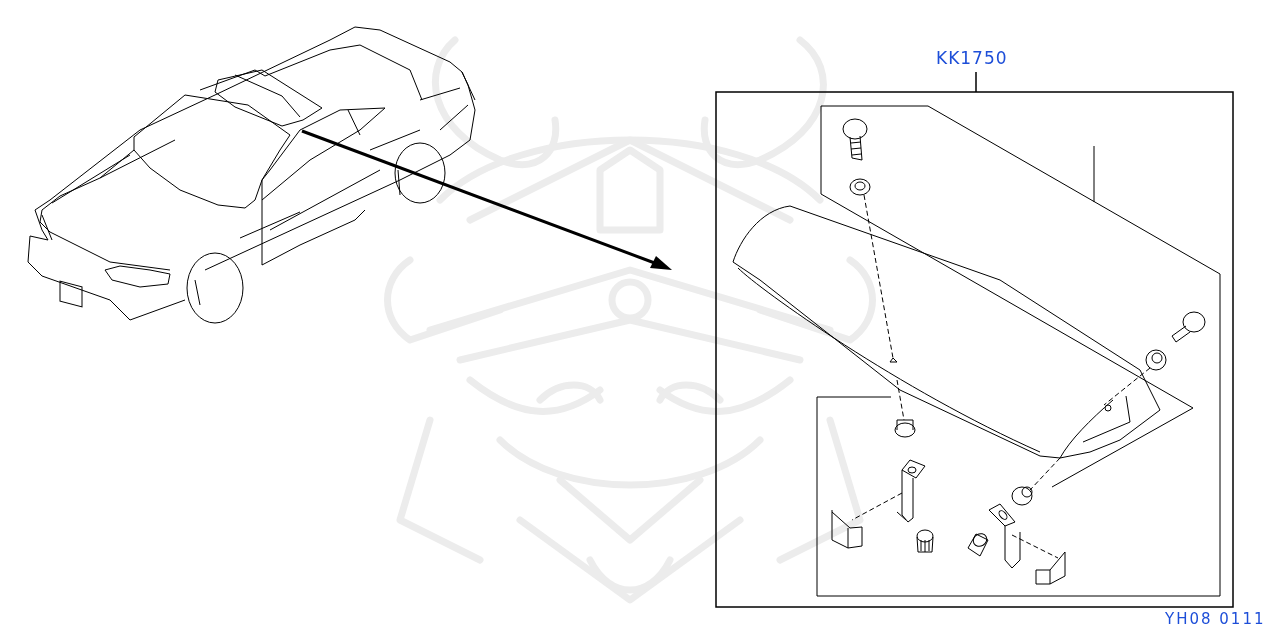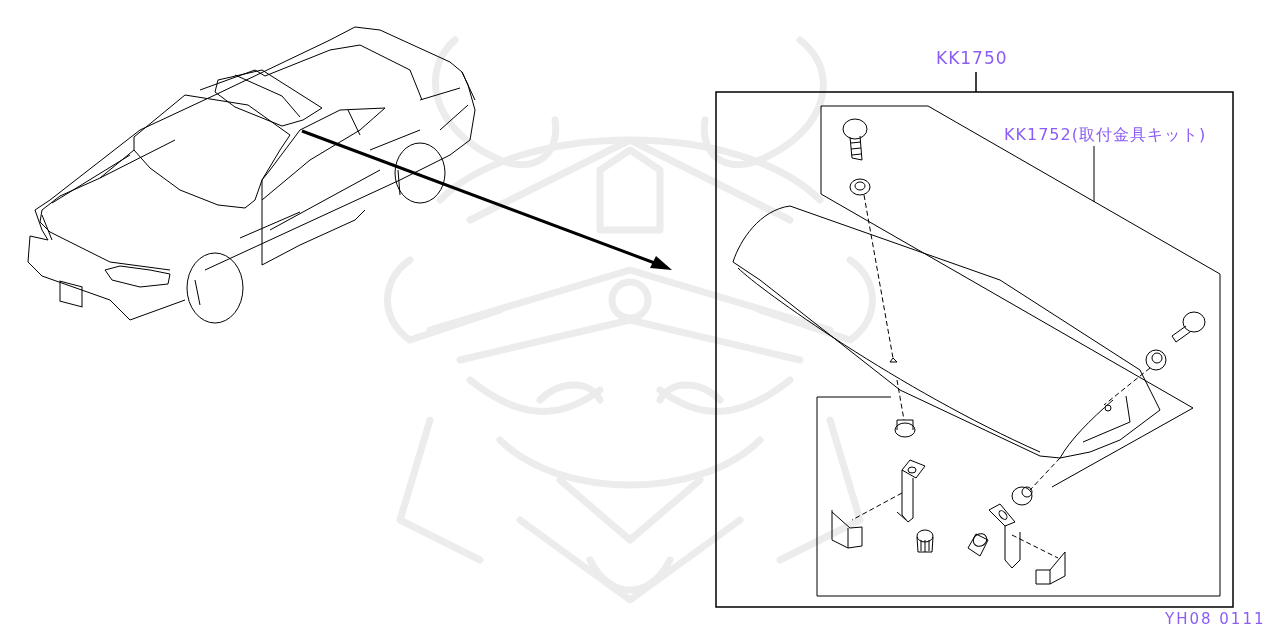--- a/index.html
+++ b/index.html
@@ -1,19 +1,19 @@
 <!DOCTYPE html>
 <html><head>
   <meta charset="utf-8">
   <style>
     html, body { margin: 0; padding: 0; background: #ffffff; }
     body { width: 1280px; height: 633px; position: relative; overflow: hidden;
            font-family: "DejaVu Sans Mono", "Liberation Mono", monospace; }
     .canvas { position: absolute; left: 0; top: 0; width: 1280px; height: 633px; }
-    .label { position: absolute; color: #8b5cf6; font-size: 17px; letter-spacing: 1px; white-space: nowrap;
+    .label { position: absolute; color: #1d4ed8; font-size: 17px; letter-spacing: 1px; white-space: nowrap;
              font-family: "DejaVu Sans", "Liberation Sans", sans-serif; font-weight: normal; }
     .lbl-kk1750 { left: 936px; top: 48px; }
     .lbl-kk1752 { left: 1004px; top: 125px; font-size: 16px; }
     .lbl-code { left: 1165px; top: 610px; font-size: 15px; letter-spacing: 2px; }
     svg { position: absolute; left: 0; top: 0; }
     .ln { fill: none; stroke: #000; stroke-width: 1; }
     .wm { fill: none; stroke: #ececec; stroke-width: 7; stroke-linecap: round; stroke-linejoin: round; }
     .dash { fill: none; stroke: #000; stroke-width: 1; stroke-dasharray: 5 3; }
   </style>
 </head>
@@ -176,15 +176,14 @@
     </g>
     <line class="dash" x1="1012" y1="535" x2="1058" y2="558"></line>
 
     <g class="ln">
       <path d="M1036 570 L1036 584 L1050 584 L1065 576 L1065 552 L1050 570 Z"></path>
       <path d="M1050 570 L1050 584"></path>
     </g>
   </svg>
 
   <div class="label lbl-kk1750">KK1750</div>
-  <div class="label lbl-kk1752">KK1752(取付金具キット)</div>
   <div class="label lbl-code">YH08  0111</div>
 </div>
 
 </body></html>

